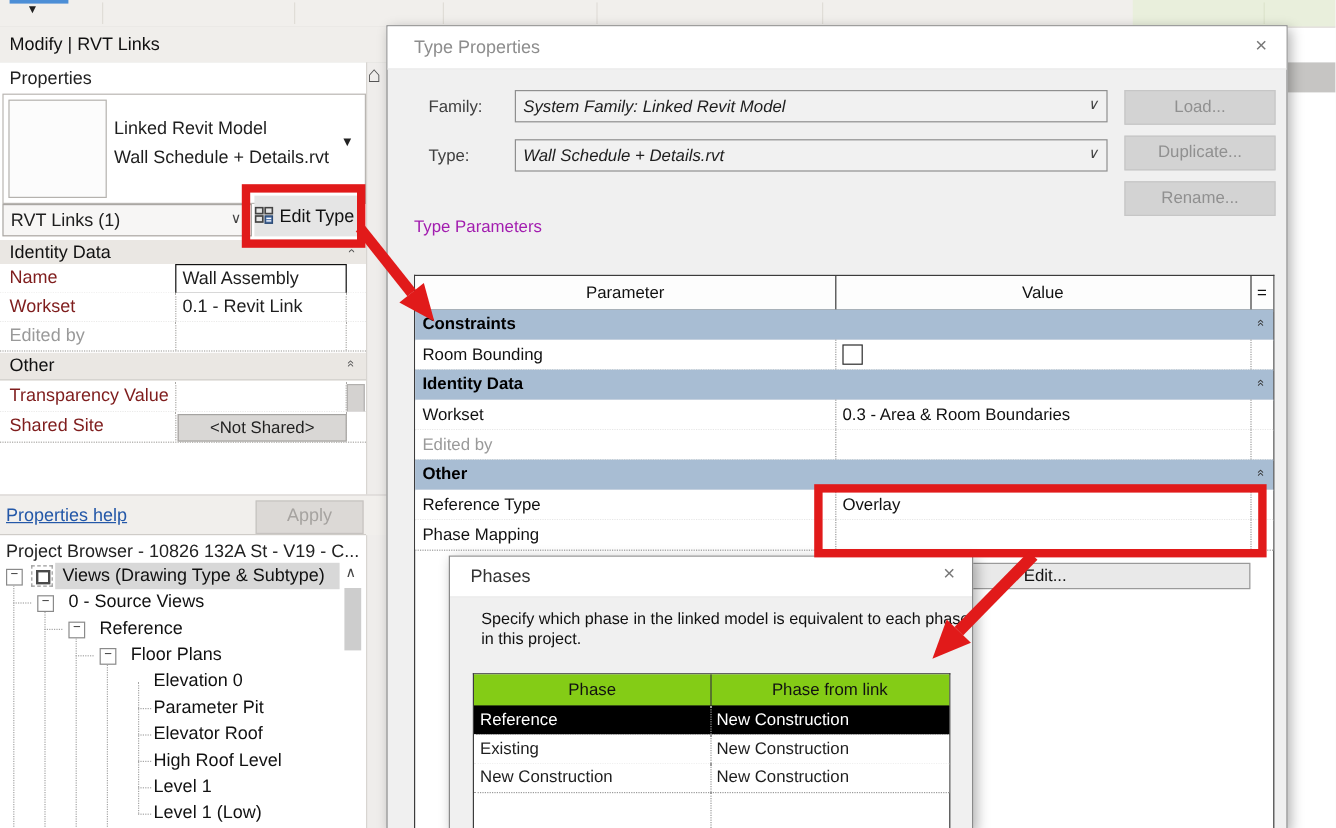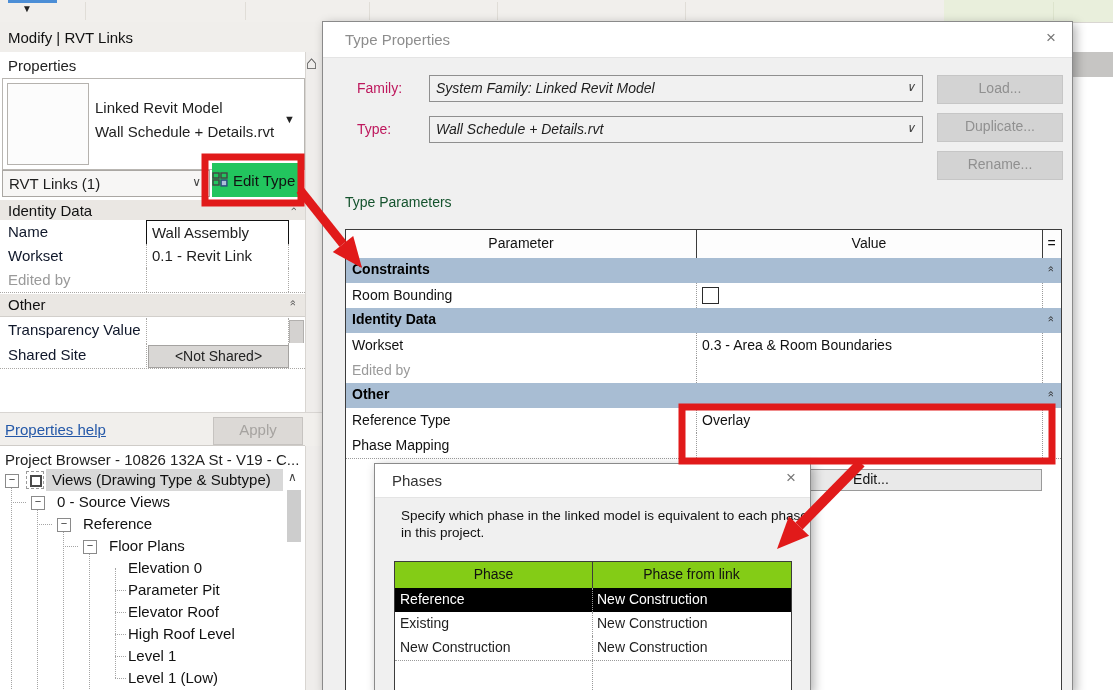--- a/index.html
+++ b/index.html
@@ -22,29 +22,29 @@
   .props{left:0;top:52px;width:305px;height:393px;background:#fff;}
   .props-title{left:8px;top:5px;font-size:15px;color:#222;}
   .selector{left:2px;top:26px;width:301px;height:90px;background:#fff;border:1px solid #b9b6b2;}
   .preview{left:4px;top:4px;width:80px;height:80px;background:#fcfcfc;border:1px solid #b5b2ae;}
   .sel-line1{left:92px;top:20px;font-size:15px;}
   .sel-line2{left:92px;top:44px;font-size:15px;}
   .sel-caret{left:281px;top:34px;font-size:11px;color:#222;}
   .rvt-combo{left:2px;top:118px;width:206px;height:25px;background:#f7f6f5;border:1px solid #aaa7a3;}
   .rvt-combo span.lbl{position:absolute;left:6px;top:4px;font-size:15px;}
   .rvt-combo span.chev{position:absolute;right:8px;top:4px;font-size:12px;color:#444;}
-  .edit-type-btn{left:212px;top:111px;width:88px;height:34px;background:#22c55e;border:none;
+  .edit-type-btn{left:212px;top:111px;width:88px;height:34px;background:#e5e5e5;border:none;
                  display:flex;align-items:center;gap:5px;cursor:pointer;}
   .edit-type-btn .txt{font-size:15px;color:#111;}
   .sec-head{left:0;width:305px;height:20px;background:#eae7e3;border-bottom:1px solid #d2cfcb;}
   .sec-head .t{position:absolute;left:8px;top:2px;font-size:15px;color:#111;}
   .sec-head .chev{position:absolute;right:10px;top:3px;font-size:11px;color:#555;
                   transform:rotate(-90deg);}
   .prow{left:0;width:305px;height:24px;border-bottom:1px dotted #a9a7a4;background:#fff;}
-  .prow .lab{position:absolute;left:8px;top:3px;font-size:15px;color:#0f172a;}
+  .prow .lab{position:absolute;left:8px;top:3px;font-size:15px;color:#7f1d1d;}
   .prow .lab.muted{color:#9a9a9a;}
   .prow .vcell{position:absolute;left:146px;top:0;width:142px;height:24px;border-left:1px dotted #a9a7a4;}
   .prow .vtxt{position:absolute;left:5px;top:3px;font-size:15px;white-space:nowrap;}
   .prow .mini{position:absolute;left:288px;top:0;width:16px;height:24px;border-left:1px dotted #a9a7a4;}
   .name-box{position:absolute;left:146px;top:0;width:141px;height:23px;border:1px solid #111;background:#fff;}
   .mini-thumb{left:289px;top:268px;width:13px;height:22px;background:#d4d2d0;border:1px solid #b2b0ae;}
   .notshared-btn{left:148px;top:293px;width:139px;height:21px;background:#d9d7d5;border:1px solid #a5a3a1;
                  font-size:14px;color:#222;text-align:center;line-height:20px;cursor:pointer;}
   .props-bottom{left:0;top:360px;width:305px;height:33px;background:#f1efec;border-top:1px solid #d8d5d2;padding-left:21px;}
   .help-link{position:absolute;left:5px;top:8px;font-size:15px;color:#2458a8;text-decoration:underline;cursor:pointer;}
@@ -63,27 +63,27 @@
   .views-icon{position:absolute;left:26px;top:2px;width:16px;height:16px;border:1px dashed #9a9a9a;}
   .views-icon i{position:absolute;left:3px;top:3px;width:8px;height:8px;border:2px solid #4a4a4a;display:block;}
   .pb-scroll-up{left:288px;top:24px;font-size:12px;color:#444;}
   .pb-thumb{left:287px;top:44px;width:14px;height:52px;background:#cdcdcd;}
   
   .dialog{background:#f0f0f0;border:1px solid #8a8a8a;box-shadow:3px 3px 10px rgba(0,0,0,.3);}
   .dlg-titlebar{position:absolute;left:0;top:0;width:100%;height:35px;background:#fff;border-bottom:1px solid #e4e4e4;}
   .dlg-close{position:absolute;top:6px;width:22px;height:22px;font-size:17px;color:#777;text-align:center;cursor:pointer;}
   .tp-dialog{left:322px;top:21px;width:749px;height:669px;}
   .tp-title{position:absolute;left:22px;top:9px;font-size:15px;color:#8d8d8d;}
-  .fld-label{position:absolute;left:34px;font-size:14px;color:#be185d;}
+  .fld-label{position:absolute;left:34px;font-size:14px;color:#404040;}
   .combo{position:absolute;left:106px;width:492px;height:25px;background:#f1f1f1;border:1px solid #8f8f8f;font-style:italic;}
   .combo .v{position:absolute;left:6px;top:4px;font-size:14px;white-space:nowrap;}
   .combo .chev{position:absolute;right:7px;top:4px;font-size:12px;color:#444;}
   .dis-btn{position:absolute;left:614px;width:124px;height:27px;background:#d3d3d3;border:1px solid #c6c6c6;
            color:#909090;font-size:14px;text-align:center;line-height:25px;}
-  .tp-params-label{position:absolute;left:22px;top:172px;font-size:14px;color:#14532d;}
+  .tp-params-label{position:absolute;left:22px;top:158px;font-size:14px;color:#a21caf;}
   .tp-table{position:absolute;left:22px;top:207px;width:715px;height:462px;background:#fff;
             border:1px solid #3c3c3c;border-bottom:none;}
   .tp-hrow{position:absolute;left:0;top:0;width:715px;height:28px;background:#fdfdfd;border-bottom:2px solid #2b2b2b;}
   .tp-hcell{position:absolute;top:5px;font-size:14px;text-align:center;color:#111;}
   .tp-colline{position:absolute;top:0;width:1px;height:28px;background:#3c3c3c;}
   .sect{position:absolute;left:0;width:715px;height:25px;background:#a8bdd3;border-bottom:1px solid #8ea6bf;}
   .sect .t{position:absolute;left:6px;top:3px;font-weight:bold;font-size:14px;color:#000000;}
   .sect .chev{position:absolute;right:8px;top:5px;font-size:11px;color:#333;transform:rotate(-90deg);}
   .trow2{position:absolute;left:0;width:715px;height:25px;border-bottom:1px dotted #9a9a9a;background:#fff;}
   .trow2 .lab{position:absolute;left:6px;top:4px;font-size:14px;color:#111;}

